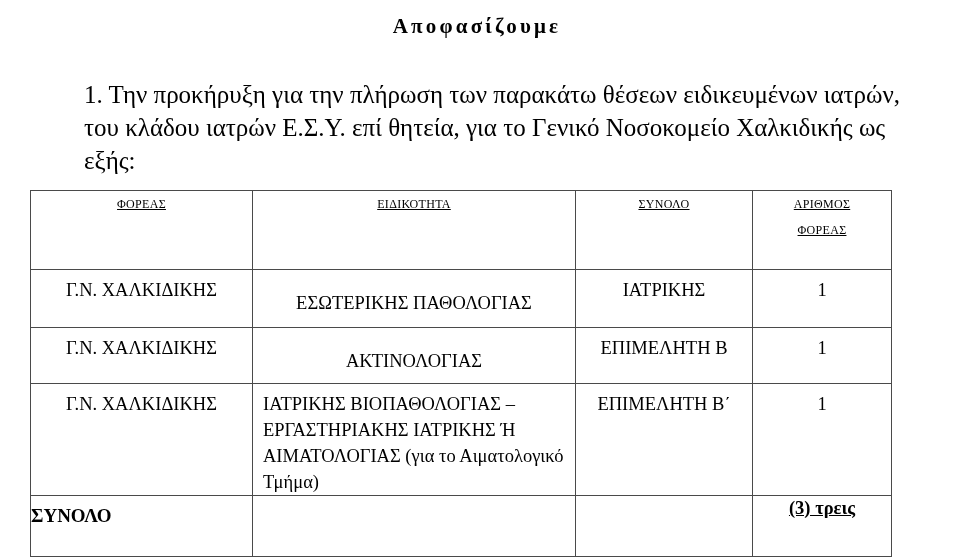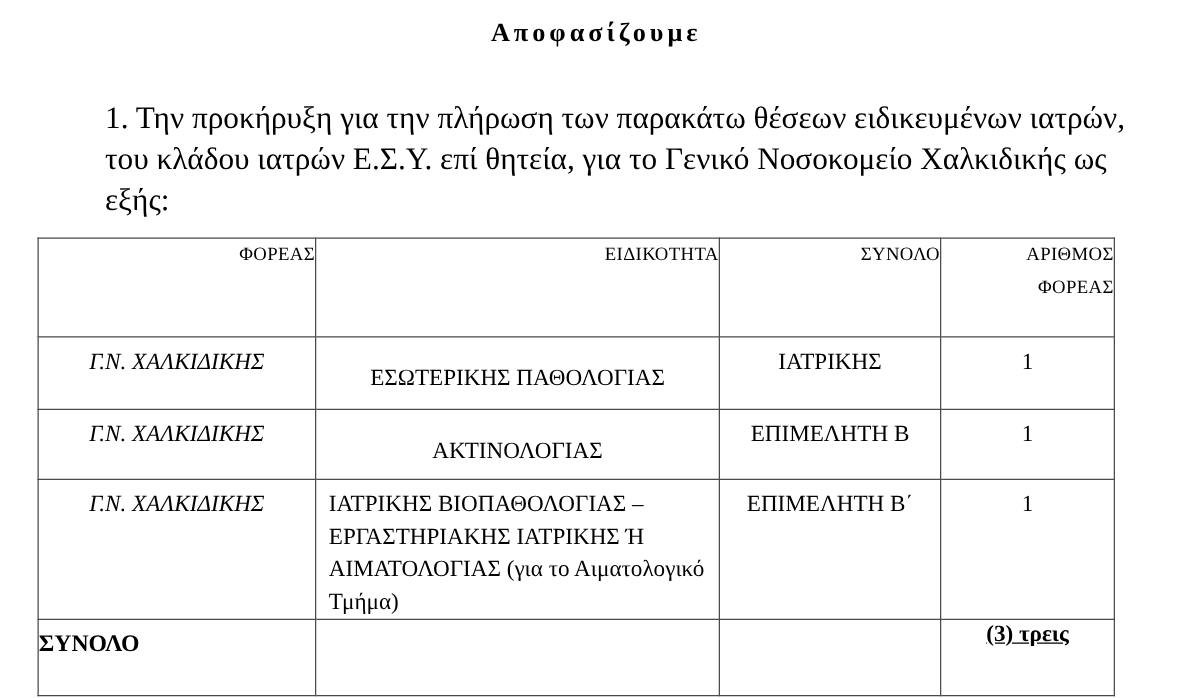--- a/index.html
+++ b/index.html
@@ -66,34 +66,35 @@
 
   
   .col-carrier   { width: 222px; }
   .col-specialty { width: 323px; }
   .col-grade     { width: 177px; }
   .col-count     { width: 139px; }
 
   thead th {
     height: 78px;
     vertical-align: middle;
-    text-align: right;
-    font-weight: bold;
-    font-size: 15px;
+    text-align: center;
+    font-weight: bold;
+    font-size: 12px;
     letter-spacing: 0.3px;
+    text-decoration: underline;
   }
   thead th .hdr-line { display: block; line-height: 26px; }
 
   .cell-inner {
     display: block;
     font-size: 18.5px;
     line-height: 26px;
   }
 
-  .r-carrier   { text-align: center; padding-top: 7px; font-style: italic; }
+  .r-carrier   { text-align: center; padding-top: 7px; }
   .r-specialty-center { text-align: center; padding-top: 20px; }
   .r-specialty-left   { text-align: left; padding: 7px 4px 0 10px; }
   .r-grade     { text-align: center; padding-top: 7px; }
   .r-count     { text-align: center; padding-top: 7px; }
 
   tr.row-1 td { height: 57px; }
   tr.row-2 td { height: 55px; }
   tr.row-3 td { height: 97px; }
   tr.row-total td { height: 60px; }
 

